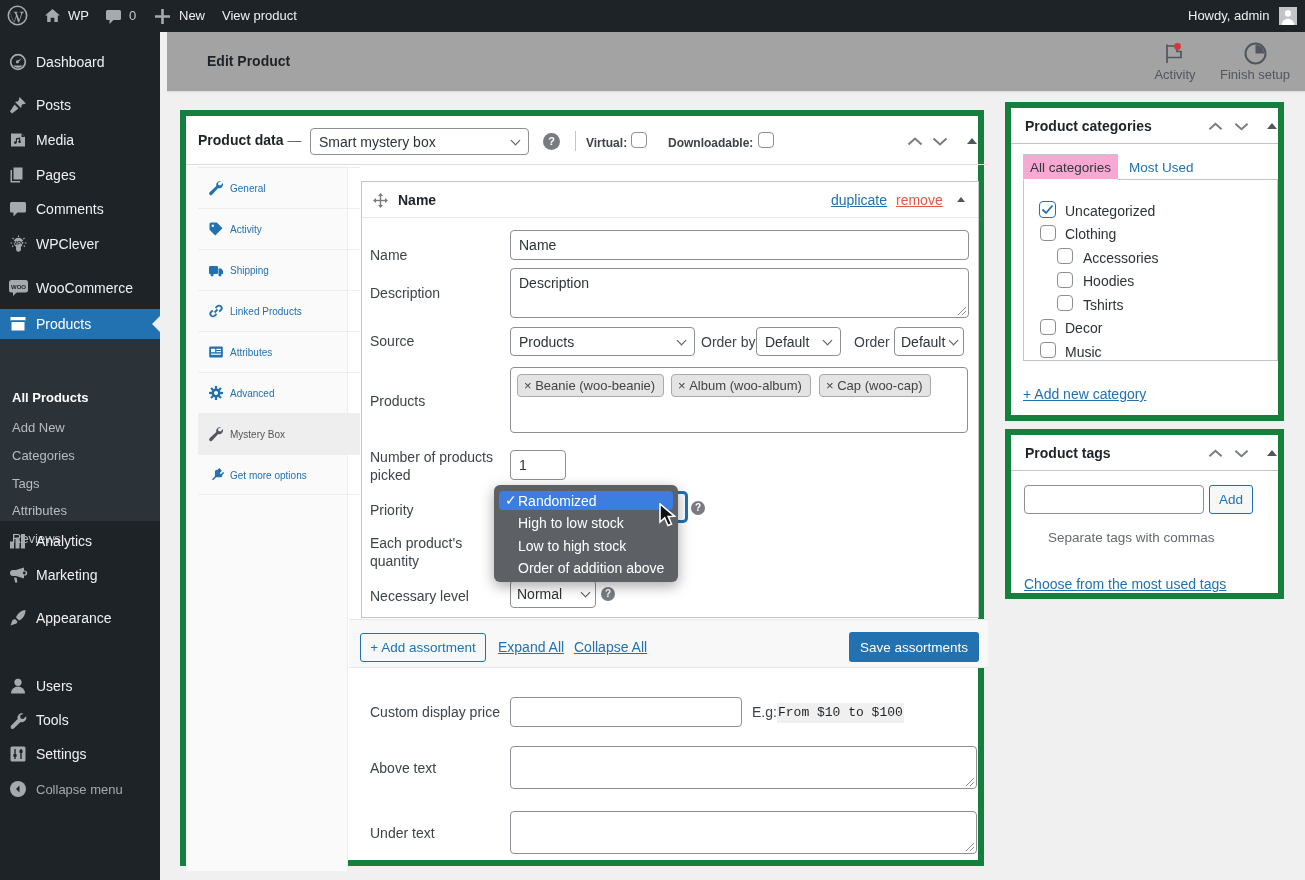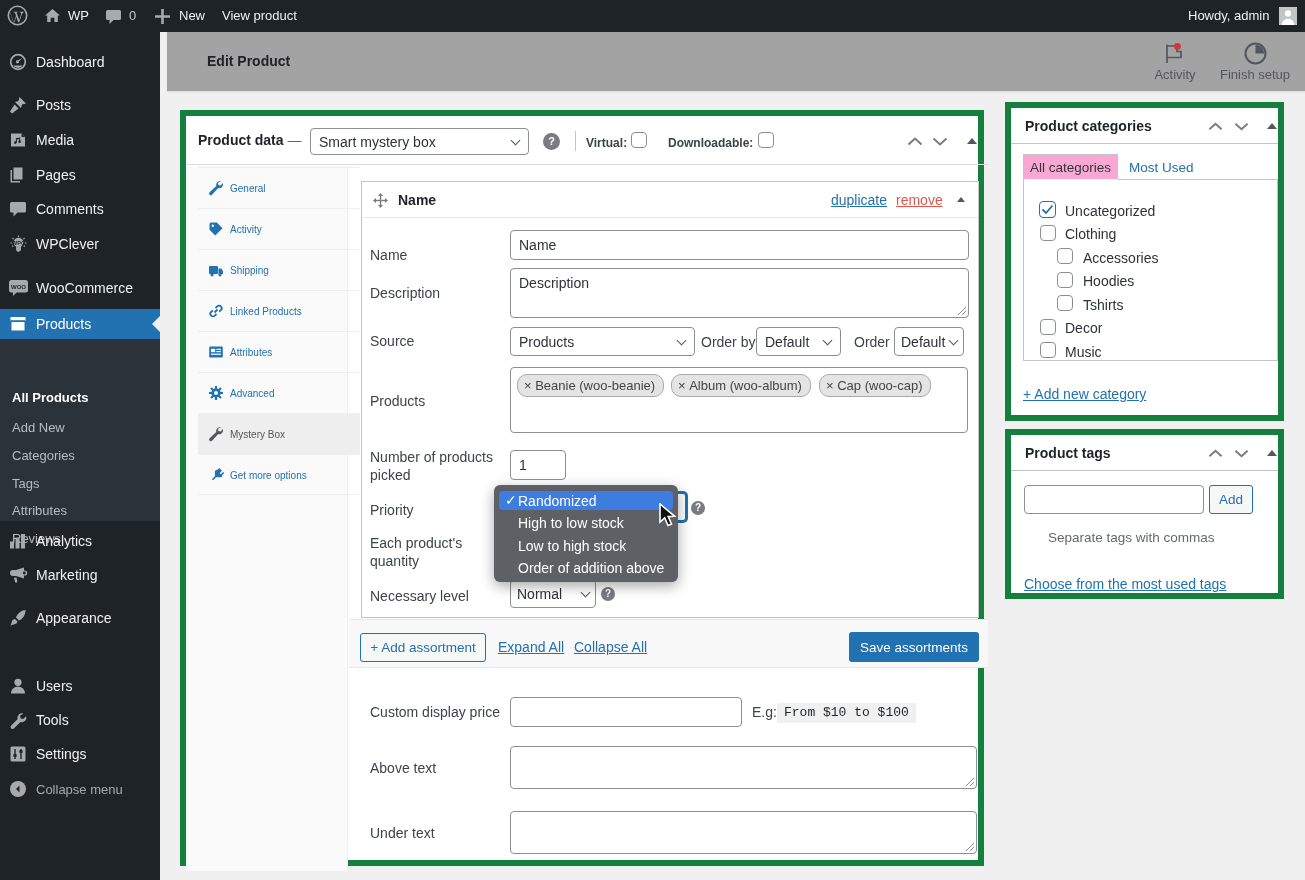--- a/index.html
+++ b/index.html
@@ -22,21 +22,21 @@
 .mi .txt{position:absolute;left:36px;top:50%;transform:translateY(-50%);}
 .mi svg{position:absolute;left:8px;top:50%;transform:translateY(-50%);}
 .smi{position:absolute;left:12px;width:140px;font-size:13px;color:#b8bcbf;margin-top:36px;}
 
 #wchead{position:absolute;left:160px;top:32px;width:1145px;height:60px;background:#a3a3a3;border-bottom:1px solid #e0e0e0;box-shadow:0 1px 2px rgba(0,0,0,.04);margin-left:7px;}
 .postbox{position:absolute;background:#fff;border:6px solid #15803d;}
 .tab{position:absolute;left:12px;width:162px;height:41px;border-top:1px solid #eee;font-size:10px;color:#2271b1;}
 .tab span{position:absolute;left:32px;top:50%;transform:translateY(-50%);}
 .tab svg{position:absolute;left:10px;top:50%;transform:translateY(-50%);width:16px;height:16px;}
 .tab.active{background:#eee;color:#555;}
-.token{height:23px;background:#e4e4e4;border:1px solid #aaa;border-radius:10px;font-size:13px;color:#444;line-height:21px;padding:0 8px 0 6px;white-space:nowrap;}
+.token{height:23px;background:#e4e4e4;border:1px solid #aaa;border-radius:4px;font-size:13px;color:#444;line-height:21px;padding:0 8px 0 6px;white-space:nowrap;}
 .pbh{position:absolute;left:0;top:0;width:100%;height:36px;border-bottom:1px solid #c3c4c7;}
 .pbh b{position:absolute;left:14px;top:10px;font-size:14px;color:#1d2327;}
 .catrow{position:absolute;font-size:14px;color:#2c3338;}
 </style></head>
 <body>
 
 <div id="abar">
   <svg class="abs" style="left:7px;top:5px" width="21" height="21" viewBox="0 0 21 21">
       <circle cx="10.5" cy="10.5" r="9.2" fill="none" stroke="#a7aaad" stroke-width="1.6"></circle>
       <path d="M3.2 7.2 L7.1 17.5 L9.2 10.9 L7.9 7.6 L6.5 7.5 L6.5 6.9 L11 6.9 L11 7.5 L9.7 7.6 L12.6 15.2 L14.2 10 C14.6 8.9 14.4 8.2 13.9 7.6 L12.9 7.5 L12.9 6.9 L17.3 6.9 L17.3 7.4 C15.9 7.6 15.6 8.6 14.9 10.5 L12.4 17.6 L11.4 17.6 L9.5 12 L7.7 17.5 L6.6 17.6 L3.2 7.9 Z" fill="#a7aaad" stroke="none" transform="scale(.98)"></path>
@@ -359,21 +359,21 @@
   <div class="abs" style="left:163px;top:503px;width:639px;height:49px;background:#f8f8f8;border-top:1px solid #e8e8e8;border-bottom:1px solid #e8e8e8;">
     <div class="abs" style="left:11px;top:13px;width:126px;height:29px;background:#f6f7f7;border:1px solid #2271b1;border-radius:3px;color:#2271b1;font-size:13.5px;display:flex;align-items:center;justify-content:center;">+ Add assortment</div>
     <a class="abs blue" style="left:149px;top:19px;font-size:14px;text-decoration:underline;">Expand All</a>
     <a class="abs blue" style="left:225px;top:19px;font-size:14px;text-decoration:underline;">Collapse All</a>
     <div class="abs" style="left:500px;top:12px;width:130px;height:30px;background:#2271b1;border-radius:3px;color:#fff;font-size:13.5px;display:flex;align-items:center;justify-content:center;">Save assortments</div>
   </div>
 
   <div class="lbl" style="left:184px;top:587px;">Custom display price</div>
   <div class="inp" style="left:324px;top:581px;width:232px;height:30px;"></div>
   <div class="lbl" style="left:566px;top:587px;">E.g:</div>
-  <div class="abs" style="left:591px;top:587px;height:20px;padding:0 7px;background:#f0f0f1;font-family:'Liberation Mono',monospace;font-size:13px;color:#1d2327;line-height:20px;">From $10 to $100</div>
+  <div class="abs" style="left:591px;top:587px;height:20px;padding:0 1px;background:#f0f0f1;font-family:'Liberation Mono',monospace;font-size:13px;color:#1d2327;line-height:20px;">From $10 to $100</div>
   <div class="lbl" style="left:184px;top:643px;">Above text</div>
   <div class="inp" style="left:324px;top:630px;width:467px;height:43px;">
       <svg class="abs" style="right:2px;bottom:2px" width="8" height="8" viewBox="0 0 8 8">
         <g stroke="#8c8f94" stroke-width="1">
           <line x1="0" y1="8" x2="8" y2="0"></line>
           <line x1="4" y1="8" x2="8" y2="4"></line>
         </g>
       </svg>
     </div>
   <div class="lbl" style="left:184px;top:708px;">Under text</div>

